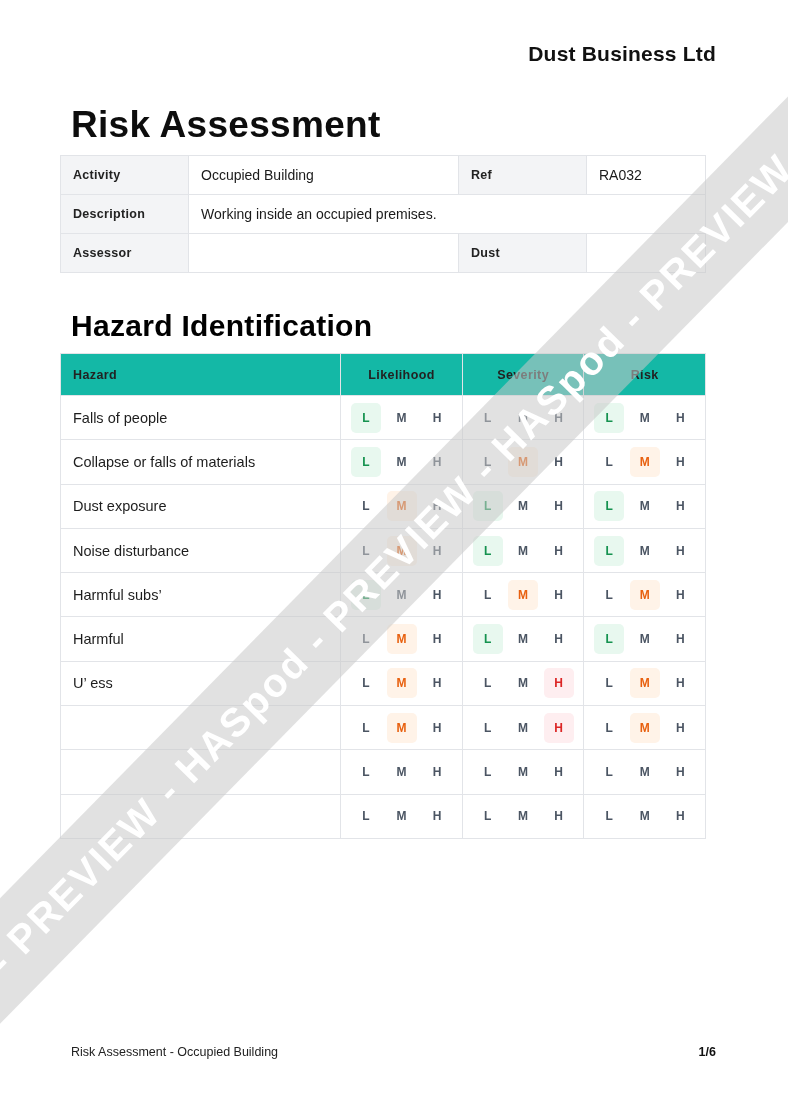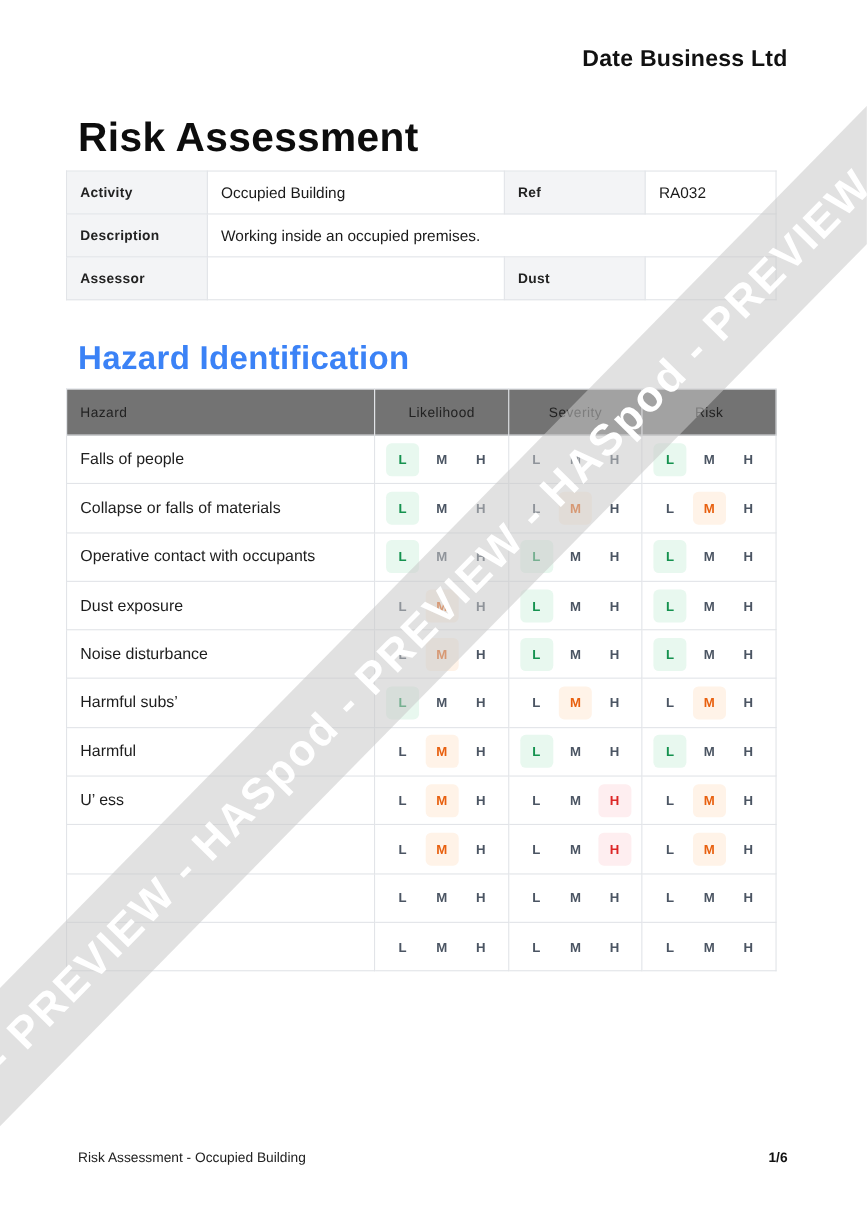--- a/index.html
+++ b/index.html
@@ -1,29 +1,29 @@
 <!DOCTYPE html>
 <html><head>
 <meta charset="utf-8">
 <style>
   html, body { margin:0; padding:0; }
   body { width:788px; height:1114px; background:#ffffff; position:relative; overflow:hidden;
          font-family:"Liberation Sans", sans-serif; color:#1a1a1a; }
   .company { position:absolute; right:72px; top:42px; font-size:21px; font-weight:700; letter-spacing:0.2px; color:#111; }
   .h1 { position:absolute; left:71px; top:104px; font-size:37px; font-weight:700; color:#0d0d0d; margin:0; letter-spacing:0.3px; }
-  .h2 { position:absolute; left:71px; top:309px; font-size:30px; font-weight:700; color:#3b82f6; margin:0; letter-spacing:0.3px; }
+  .h2 { position:absolute; left:71px; top:309px; font-size:30px; font-weight:700; color:#000000; margin:0; letter-spacing:0.3px; }
 
   table { border-collapse:collapse; position:absolute; left:60px; }
   td, th { border:1.5px solid #e2e4e8; }
   .info { top:155px; width:646px; }
   .info td { height:38px; font-size:14px; padding:0 12px; }
   .info td.lbl { background:#f3f4f6; font-weight:700; font-size:12.5px; color:#222; letter-spacing:0.3px; }
 
   .haz { top:353px; width:646px; }
-  .haz th { background:#737373; height:39px; font-size:12.5px; font-weight:400; color:#222; letter-spacing:0.4px; }
+  .haz th { background:#14b8a6; height:39px; font-size:12.5px; font-weight:700; color:#222; letter-spacing:0.4px; }
   .haz th.hz { text-align:left; padding-left:12px; width:271px; }
   .haz td { height:41.3px; font-size:14.5px; }
   .haz td.hname { padding-left:12px; color:#1d1d1d; }
   .lvl { width:119px; }
   .lmh { display:flex; justify-content:space-around; align-items:center; padding:0 6px; }
   .chip { width:30px; height:30px; display:flex; align-items:center; justify-content:center;
           font-size:12px; font-weight:700; color:#4b5563; border-radius:5px; }
   .chip.on-L { background:#e8f8ef; color:#15924f; }
   .chip.on-M { background:#fff3e8; color:#e8600f; }
   .chip.on-H { background:#feeef0; color:#dc2626; }
@@ -32,21 +32,21 @@
   .footer-right { position:absolute; right:72px; top:1045px; font-size:12.5px; font-weight:700; color:#111; }
 
   .watermark { position:absolute; left:-220px; top:510px; width:1240px; height:88px;
                background:rgba(200,200,200,0.55); transform:rotate(-45.5deg); transform-origin:center;
                display:flex; align-items:center; justify-content:center; pointer-events:none; }
   .watermark span { color:#ffffff; font-size:40px; font-weight:700; letter-spacing:2px; white-space:nowrap; }
 </style>
 </head>
 <body>
 
-<div class="company">Date Business Ltd</div>
+<div class="company">Dust Business Ltd</div>
 <h1 class="h1">Risk Assessment</h1>
 
 <table class="info">
   <tbody>
       <tr>
     <td class="lbl" style="width:103px">Activity</td>
     <td style="width:245px">Occupied Building</td>
     <td class="lbl" style="width:103px">Ref</td>
     <td>RA032</td>
   </tr>
@@ -117,44 +117,20 @@
         </td>
         <td>
           <div class="lmh">
             <span class="chip">L</span>
             <span class="chip on-M">M</span>
             <span class="chip">H</span>
           </div>
         </td>
       </tr>
       <tr>
-        <td class="hname">Operative contact with occupants</td>
-        <td>
-          <div class="lmh">
-            <span class="chip on-L">L</span>
-            <span class="chip">M</span>
-            <span class="chip">H</span>
-          </div>
-        </td>
-        <td>
-          <div class="lmh">
-            <span class="chip on-L">L</span>
-            <span class="chip">M</span>
-            <span class="chip">H</span>
-          </div>
-        </td>
-        <td>
-          <div class="lmh">
-            <span class="chip on-L">L</span>
-            <span class="chip">M</span>
-            <span class="chip">H</span>
-          </div>
-        </td>
-      </tr>
-      <tr>
         <td class="hname">Dust exposure</td>
         <td>
           <div class="lmh">
             <span class="chip">L</span>
             <span class="chip on-M">M</span>
             <span class="chip">H</span>
           </div>
         </td>
         <td>
           <div class="lmh">

